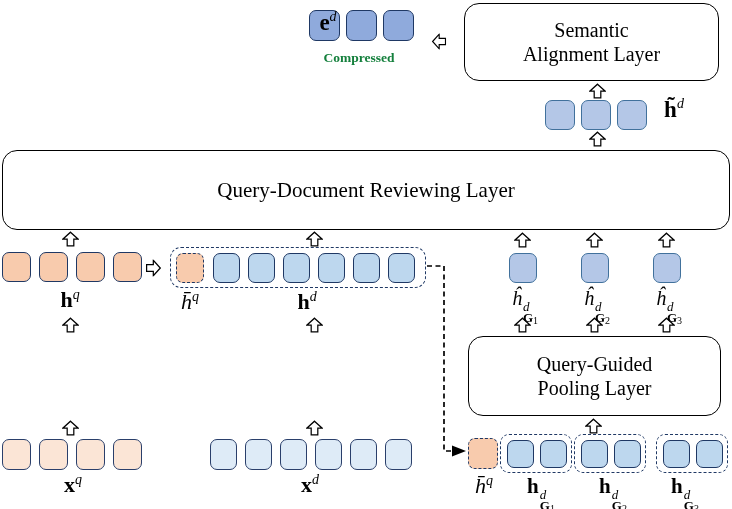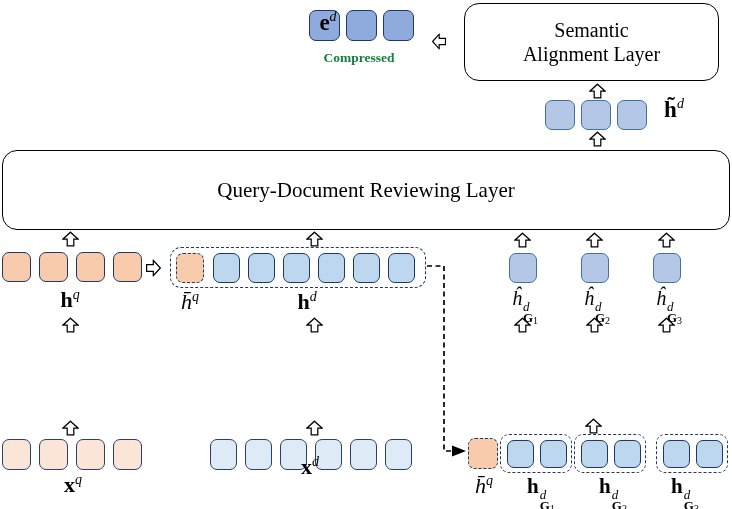--- a/index.html
+++ b/index.html
@@ -52,21 +52,21 @@
   .stack .s-sub{font-weight:bold;}
   .stack .s-subnum{font-size:10px;font-weight:normal;vertical-align:-2px;}
   #lbl-ed{left:280px;top:11px;font-size:23px;margin-left:48px;}
   #lbl-htilde{left:674px;top:98px;font-size:23px;}
   #lbl-hq{left:70px;top:288px;}
   #lbl-hbarq-mid{left:190px;top:290px;}
   #lbl-hd{left:307px;top:290px;}
   #lbl-g1,#lbl-g2,#lbl-g3{font-size:20px;top:286px;}
   #lbl-g1{left:525px;} #lbl-g2{left:597px;} #lbl-g3{left:669px;}
   #lbl-xq{left:73px;top:473px;text-align:center;}
-  #lbl-xd{left:310px;top:455px;text-align:center;}
+  #lbl-xd{left:310px;top:473px;text-align:center;}
   #lbl-hbarq-bot{left:484px;top:474px;}
   #lbl-hg1,#lbl-hg2,#lbl-hg3{font-size:21px;top:474px;}
   #lbl-hg1{left:541px;} #lbl-hg2{left:613px;} #lbl-hg3{left:685px;}
 
   
   #caption{position:absolute;left:359px;top:50px;transform:translateX(-50%);text-align:center;
            font-weight:bold;font-size:13.5px;line-height:15px;}
 
   
   #connector-svg{position:absolute;left:0;top:0;width:732px;height:509px;pointer-events:none;}
@@ -80,20 +80,24 @@
     <polyline points="427,266 444,266 444,451 453,451" fill="none" stroke="#000" stroke-width="1.7" stroke-dasharray="5,3.5"></polyline>
     <polygon points="452,445.5 466,451 452,456.5" fill="#000"></polygon>
   </svg>
 
   <div class="layerbox" id="reviewing-box">
     <span>Query-Document Reviewing Layer</span>
   </div>
   <div class="layerbox" id="semantic-box">
     <span>Semantic</span>
     <span>Alignment Layer</span>
+  </div>
+  <div class="layerbox" id="pooling-box">
+    <span>Query-Guided</span>
+    <span>Pooling Layer</span>
   </div>
 
   <div id="caption" style="color: #15803d;">
     <div>Compressed</div>
   </div>
 
   <div class="tokenrow" id="ed-tokens">
       <div class="sq" style="background: rgb(143, 170, 220); border-color: rgb(31, 56, 100);"></div>
       <div class="sq" style="background: rgb(143, 170, 220); border-color: rgb(31, 56, 100);"></div>
       <div class="sq" style="background: rgb(143, 170, 220); border-color: rgb(31, 56, 100);"></div>

